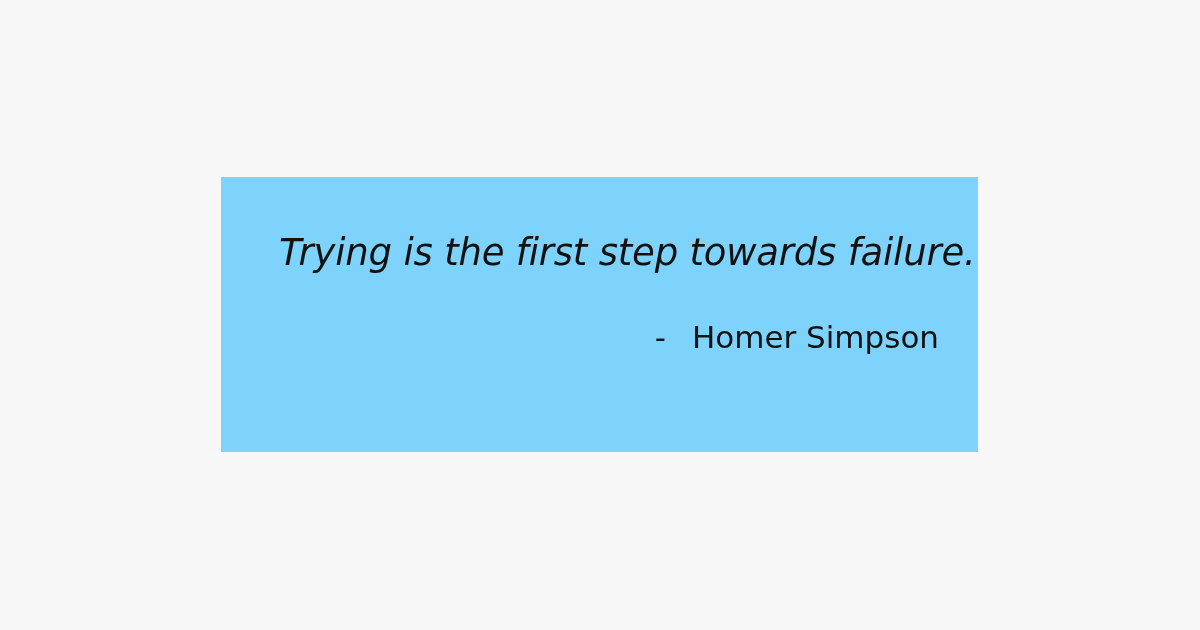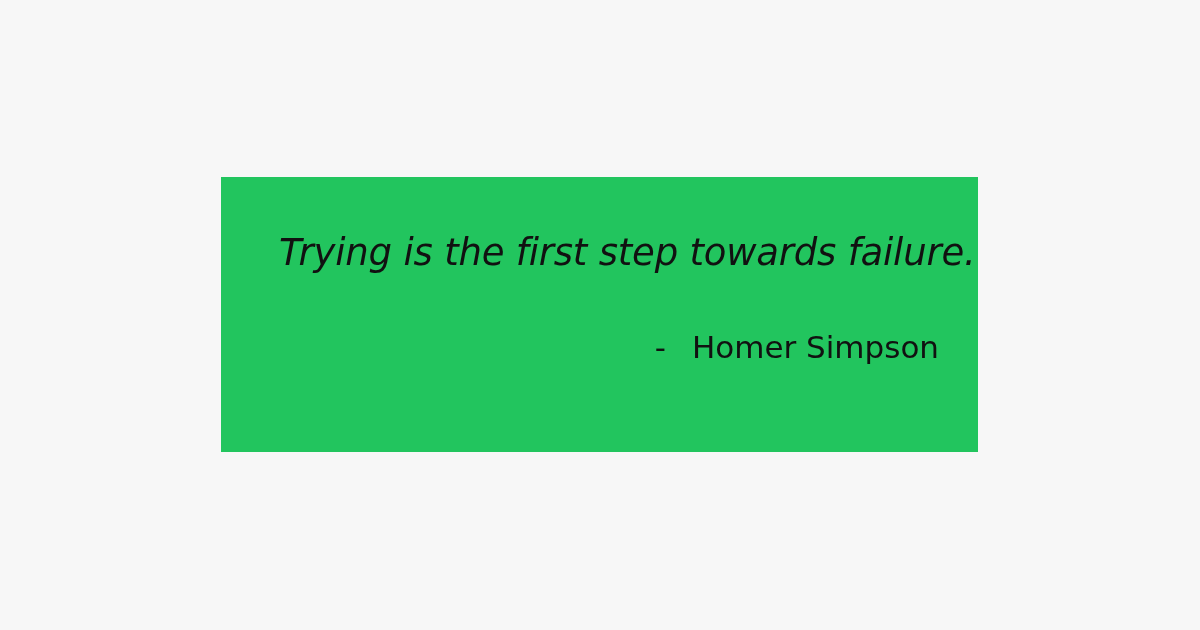--- a/index.html
+++ b/index.html
@@ -23,21 +23,21 @@
     background: #f7f7f7;
   }
 
   
   #quote-card {
     position: absolute;
     left: 221px;
     top: 177px;
     width: 757px;
     height: 275px;
-    background: #22c55e;
+    background: #7dd3fc;
     border: 0;
     border-radius: 0;
     box-shadow: none;
     overflow: hidden;
     text-decoration: underline;
   }
 
   
   #quote-text {
     position: absolute;
@@ -52,21 +52,21 @@
     line-height: 44px;
     letter-spacing: -0.2px;
     color: #111111;
     white-space: nowrap;
   }
 
   
   #quote-attribution {
     position: absolute;
     left: 58px;
-    top: 150px;
+    top: 140px;
     width: 660px;
     margin: 0;
     font-family: "DejaVu Sans", sans-serif;
     font-style: normal;
     font-weight: 400;
     font-size: 31px;
     line-height: 40px;
     color: #111111;
     white-space: nowrap;
     text-align: right;

